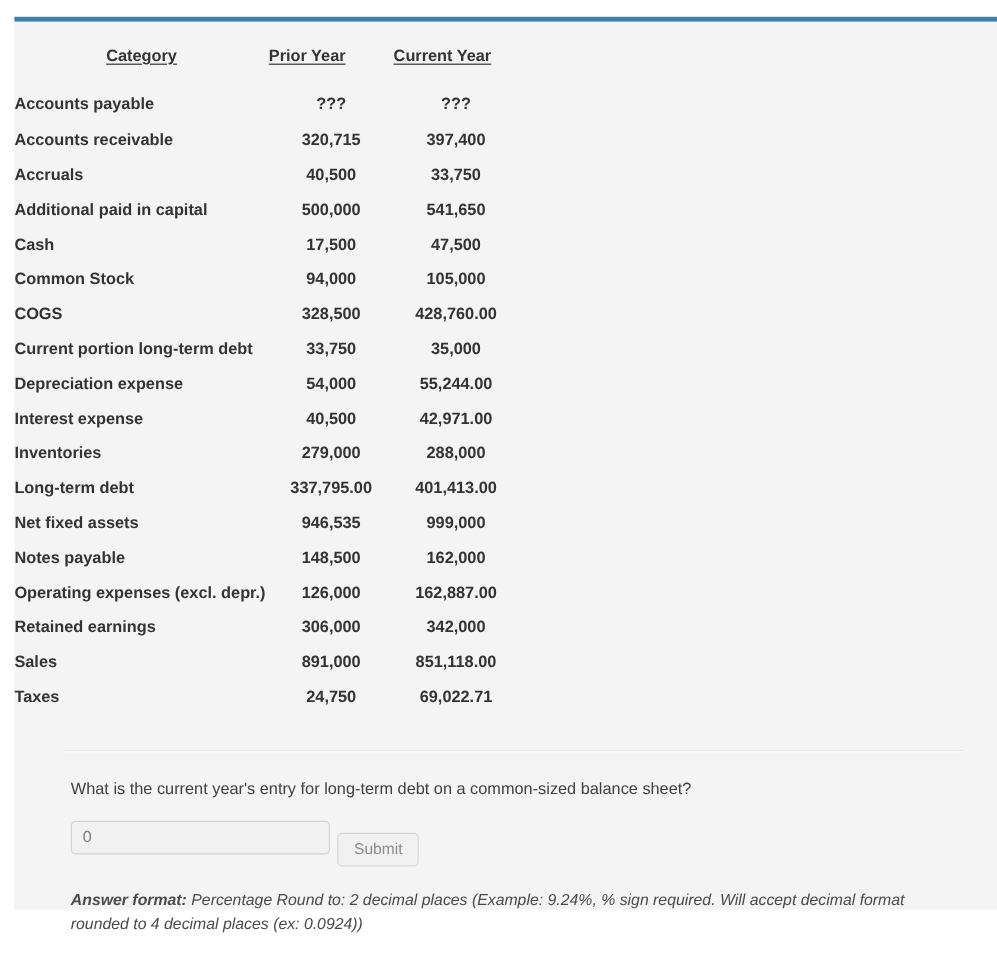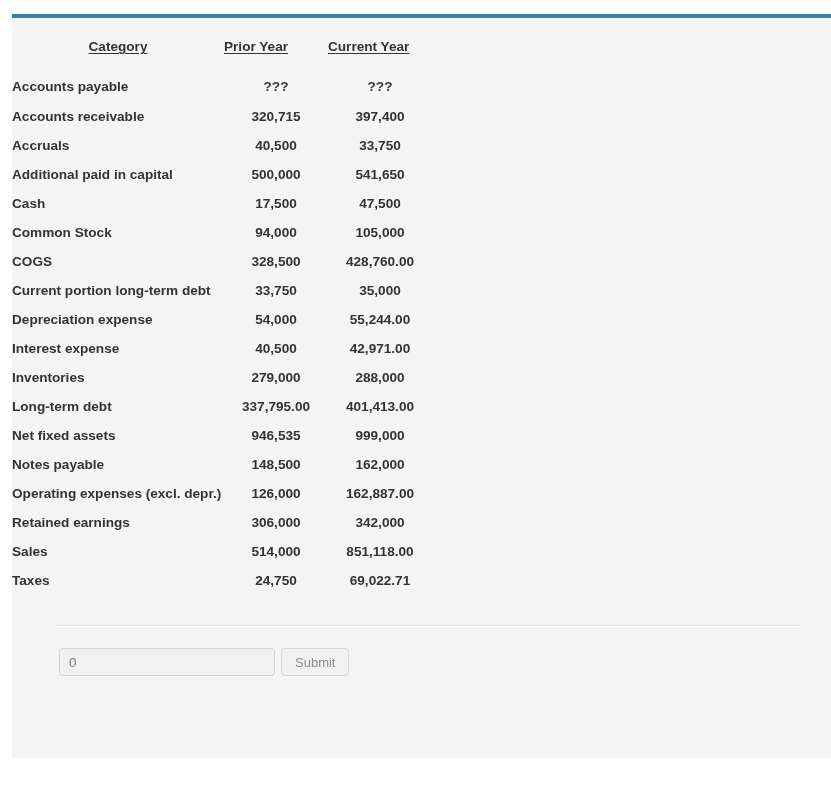--- a/index.html
+++ b/index.html
@@ -110,20 +110,21 @@
     height: 28px;
     box-sizing: border-box;
     padding: 0 13px;
     background: #f1f1f1;
     border: 1px solid #d6d6d6;
     border-radius: 4px;
     font-family: "Liberation Sans", sans-serif;
     font-size: 13px;
     color: #8b8b8b;
     cursor: pointer;
+    margin-top: 10px;
   }
   .format-note {
     font-size: 13.2px;
     color: #4a4a4a;
     font-style: italic;
     line-height: 1.5;
     max-width: 744px;
   }
   .format-note .lbl {
     font-weight: bold;
@@ -225,36 +226,38 @@
             <td class="num">126,000</td>
             <td class="num">162,887.00</td>
           </tr>
           <tr>
             <td class="cat">Retained earnings</td>
             <td class="num">306,000</td>
             <td class="num">342,000</td>
           </tr>
           <tr>
             <td class="cat">Sales</td>
-            <td class="num">514,000</td>
+            <td class="num">891,000</td>
             <td class="num">851,118.00</td>
           </tr>
           <tr>
             <td class="cat">Taxes</td>
             <td class="num">24,750</td>
             <td class="num">69,022.71</td>
           </tr>
         </tbody>
     </table>
   </div>
 
   <hr class="divider">
 
   <div class="qblock">
+    <p class="question">What is the current year's entry for long-term debt on a common-sized balance sheet?</p>
 
     <div class="answer-row">
       <input class="answer-input" type="text" value="0" style="">
       <button class="submit-btn">Submit</button>
     </div>
 
+    <div class="format-note"><span class="lbl">Answer format:</span><span> Percentage Round to: 2 decimal places (Example: 9.24%, % sign required. Will accept decimal format rounded to 4 decimal places (ex: 0.0924))</span></div>
   </div>
 
 </div>
 
 </body></html>

